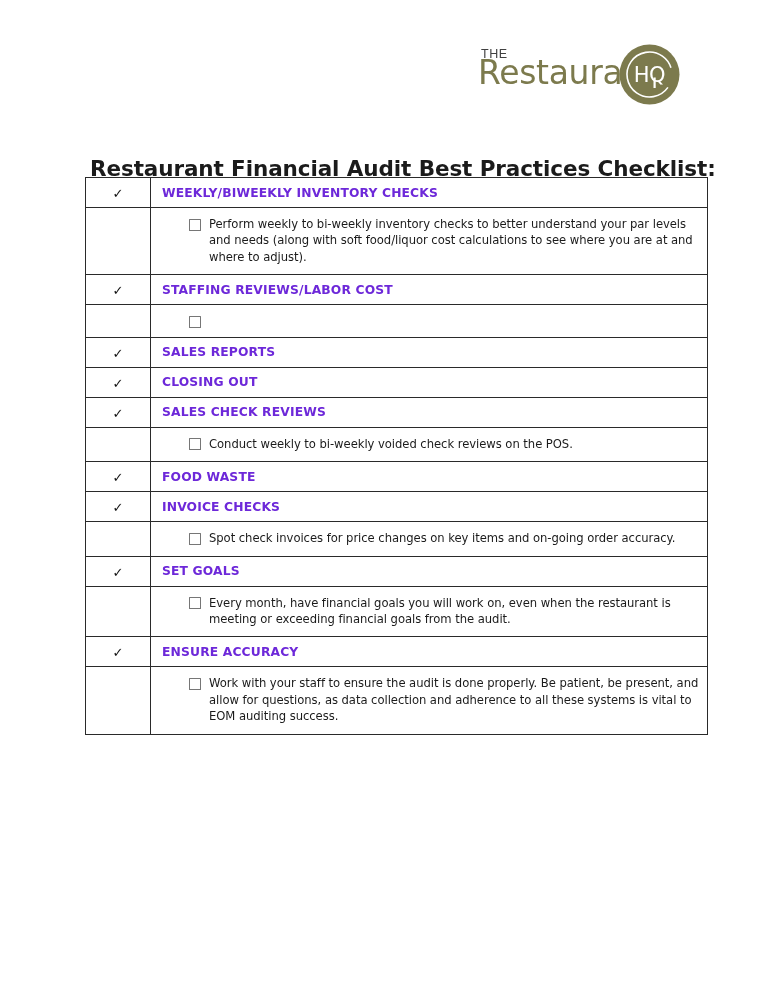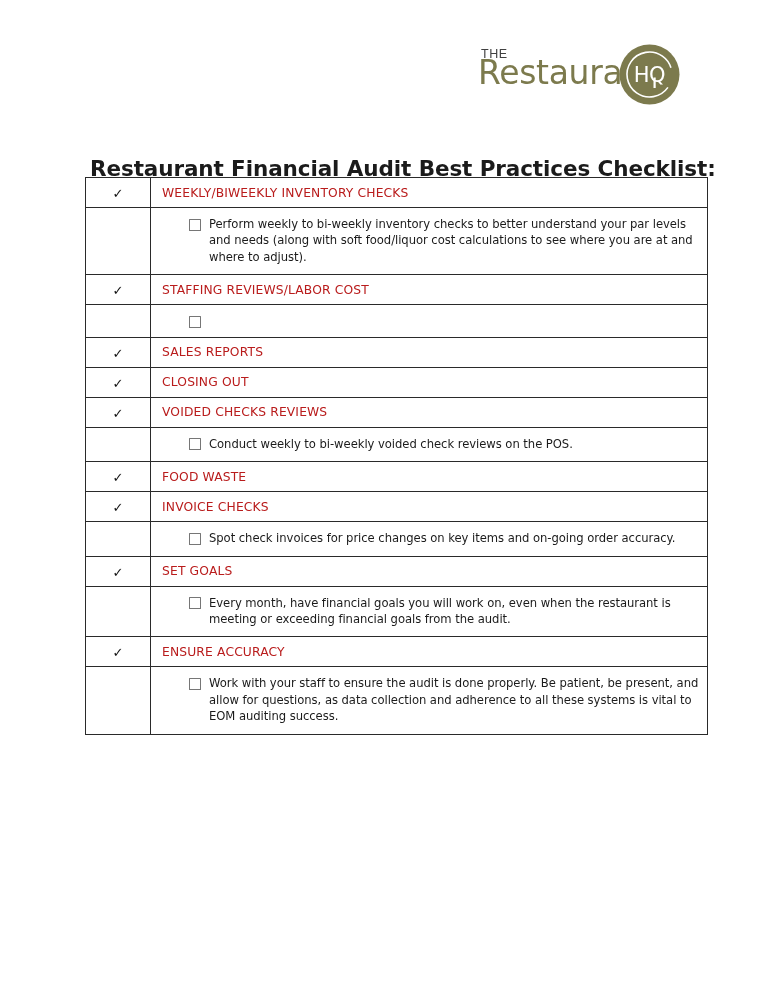--- a/index.html
+++ b/index.html
@@ -98,23 +98,23 @@
     text-align: center;
     font-size: 13px;
     line-height: 1;
     color: #111;
     height: 29px;
     font-family: "DejaVu Sans", sans-serif;
   }
   tr.section-row td.title-cell {
     padding: 7px 8px 7px 11px;
     font-size: 12.3px;
-    font-weight: normal;
+    font-weight: bold;
     letter-spacing: 0.15px;
-    color: #b91c1c;
+    color: #6d28d9;
     font-family: "DejaVu Sans", sans-serif;
   }
 
   
   tr.detail-row td.mark-cell { height: 24px; }
   tr.detail-row td.detail-cell {
     padding: 8px 6px 9px 10px;
   }
   .detail-inner {
     display: flex;
@@ -217,21 +217,21 @@
         <td class="mark-cell">
           <span class="check-glyph">✓</span>
         </td>
         <td class="title-cell">CLOSING OUT</td>
       </tr>
 
       <tr class="section-row">
         <td class="mark-cell">
           <span class="check-glyph">✓</span>
         </td>
-        <td class="title-cell">VOIDED CHECKS REVIEWS</td>
+        <td class="title-cell">SALES CHECK REVIEWS</td>
       </tr>
       <tr class="detail-row">
         <td class="mark-cell"></td>
         <td class="detail-cell">
           <div class="detail-inner">
             <span class="checkbox"></span>
             <span class="detail-text">Conduct weekly to bi-weekly voided check reviews on the POS.</span>
           </div>
         </td>
       </tr>

